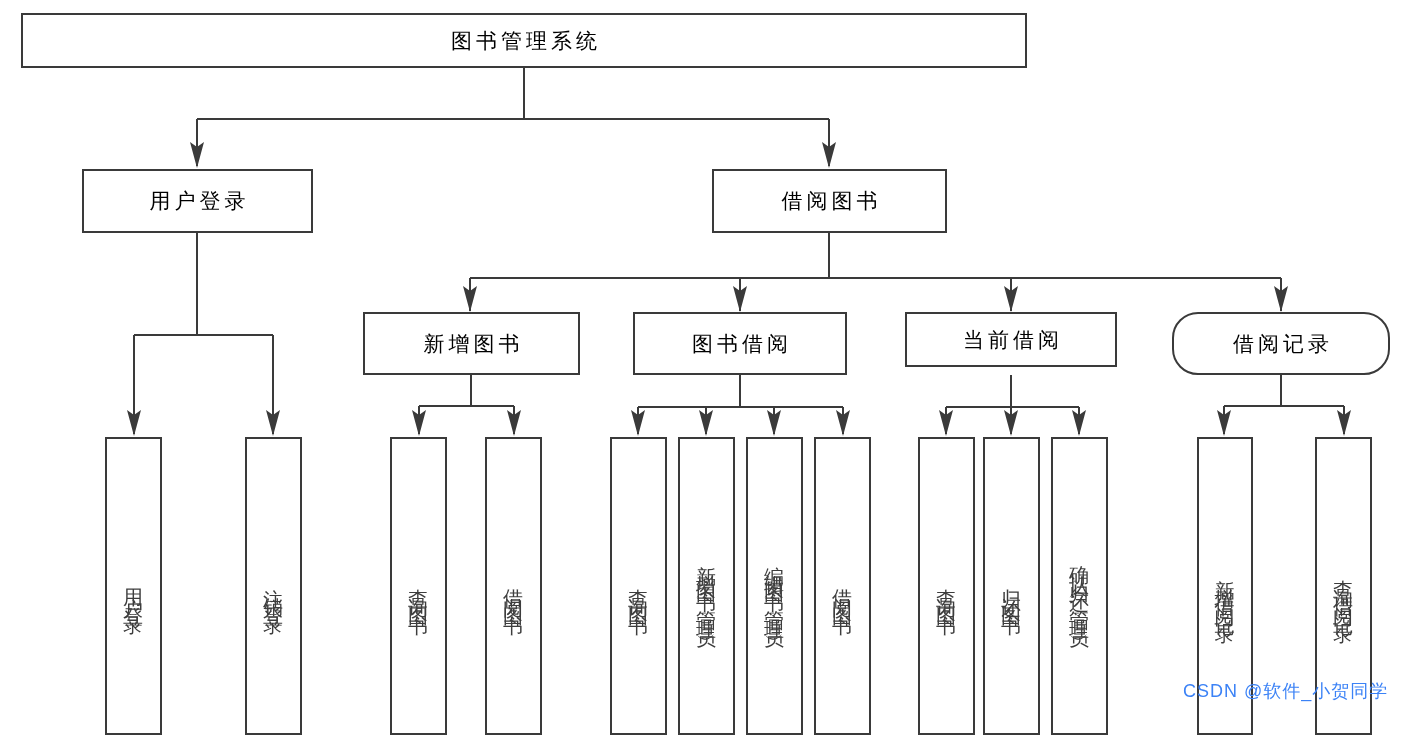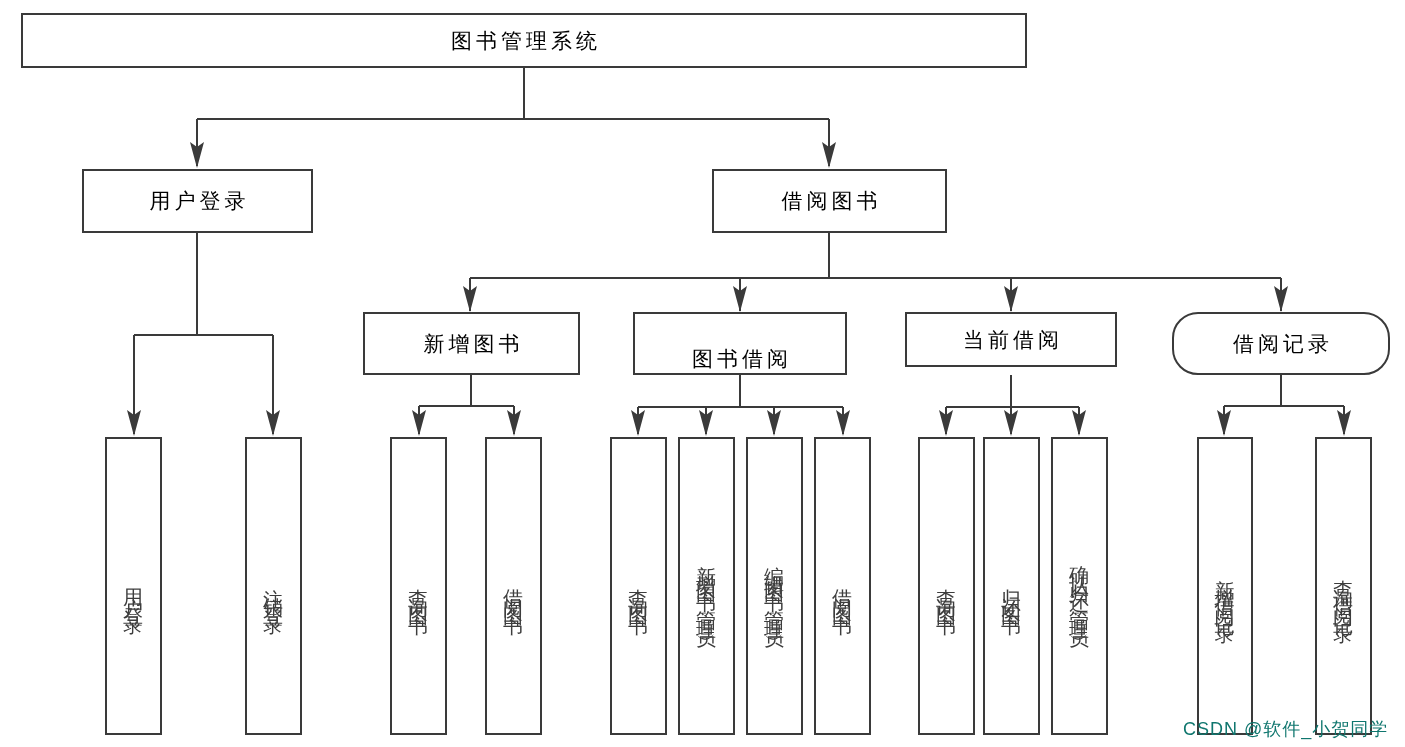--- a/index.html
+++ b/index.html
@@ -36,24 +36,24 @@
     text-orientation: mixed;
     font-size: 20px;
     letter-spacing: 9px;
     margin-bottom: -9px;
     line-height: 1;
     color: #3d3d3d;
   }
   #watermark {
     position: absolute;
     left: 1183px;
-    top: 717px;
+    top: 679px;
     z-index: 2;
     font-size: 18px;
-    color: #0f766e;
+    color: #3b82f6;
     letter-spacing: 1px;
     white-space: nowrap;
   }
 </style>
 </head>
 <body>
 
 <div id="canvas">
 
   <svg id="wires" viewBox="0 0 1405 747" xmlns="http://www.w3.org/2000/svg" aria-hidden="true">
@@ -103,21 +103,21 @@
   <div class="node hnode" style="left:82px; top:169px; width:231px; height:64px;">
     <span class="lbl">用户登录</span>
   </div>
   <div class="node hnode" style="left:712px; top:169px; width:235px; height:64px;">
     <span class="lbl">借阅图书</span>
   </div>
 
   <div class="node hnode" style="left:363px; top:312px; width:217px; height:63px;">
     <span class="lbl">新增图书</span>
   </div>
-  <div class="node hnode" style="left:633px; top:312px; width:214px; height:63px;align-items:flex-end;">
+  <div class="node hnode" style="left:633px; top:312px; width:214px; height:63px;">
     <span class="lbl">图书借阅</span>
   </div>
   <div class="node hnode" style="left:905px; top:312px; width:212px; height:55px;">
     <span class="lbl">当前借阅</span>
   </div>
   <div class="node hnode" style="left:1172px; top:312px; width:218px; height:63px;border-radius:26px;">
     <span class="lbl">借阅记录</span>
   </div>
 
   <div class="node leaf" style="left:105px;">

